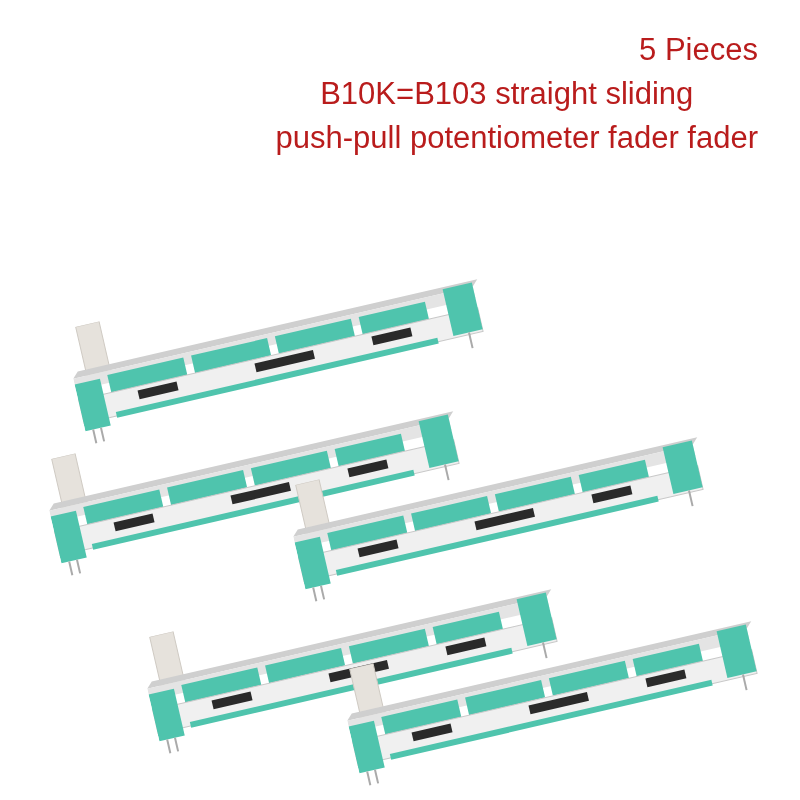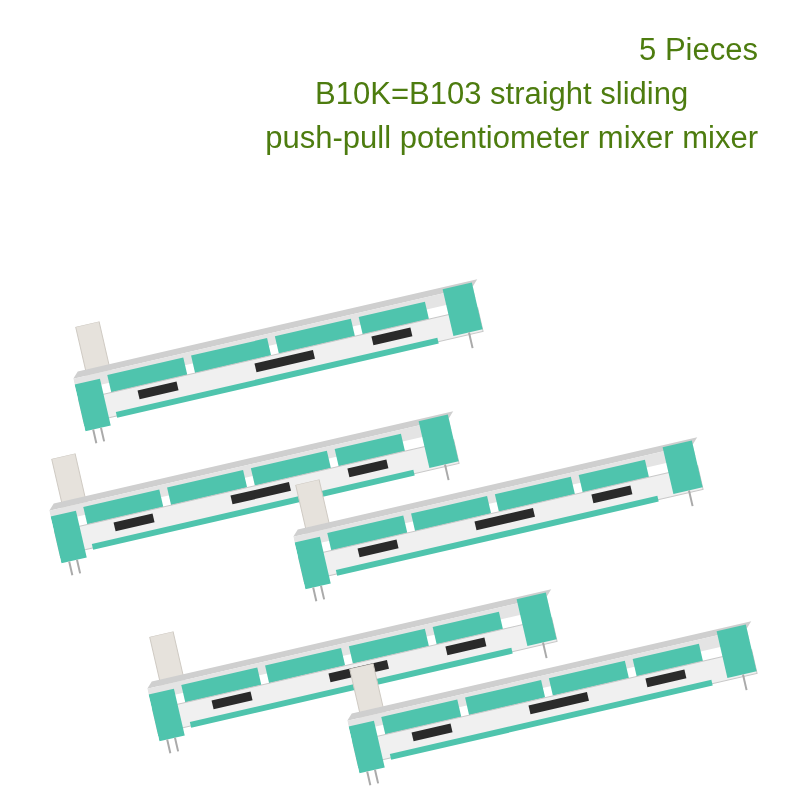--- a/index.html
+++ b/index.html
@@ -1,30 +1,30 @@
 <!DOCTYPE html>
 <html><head>
 <meta charset="utf-8">
 <style>
   html, body { margin: 0; padding: 0; background: #ffffff; }
   body { width: 800px; height: 800px; position: relative; overflow: hidden; font-family: "Liberation Sans", sans-serif; }
-  .caption { position: absolute; right: 42px; top: 28px; text-align: right; color: #4d7c0f; }
+  .caption { position: absolute; right: 42px; top: 28px; text-align: right; color: #b91c1c; }
   .caption div { font-size: 31px; line-height: 44px; white-space: nowrap; }
   .caption .l1 { padding-right: 0; }
   .caption .l2 { padding-right: 20px; text-align: center; }
   .scene { position: absolute; left: 0; top: 0; width: 800px; height: 800px; }
   .fader { position: absolute; width: 420px; height: 120px; transform-origin: 0 0; }
 </style>
 </head>
 <body>
 
 <div class="caption">
   <div class="l1">5 Pieces</div>
   <div class="l2">B10K=B103 straight sliding</div>
-  <div class="l3">push-pull potentiometer mixer mixer</div>
+  <div class="l3">push-pull potentiometer fader fader</div>
 </div>
 
 <div class="scene">
 
   <div class="fader" style="left:62px;top:330px;transform:rotate(-13deg)">
     <svg width="420" height="120" viewBox="0 0 420 120" xmlns="http://www.w3.org/2000/svg">
 
       <rect x="14" y="0" width="24" height="56" fill="#e6e2dc" stroke="#cfcac3"></rect>
 
       <polygon points="0,50 410,50 416,44 6,44" fill="#cfcfcf"></polygon>

